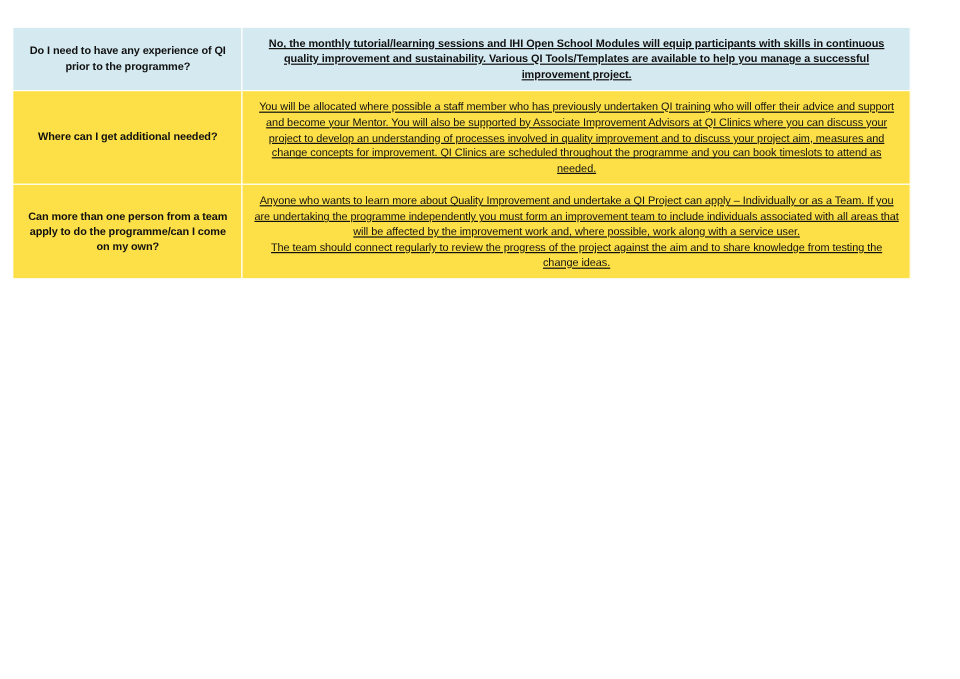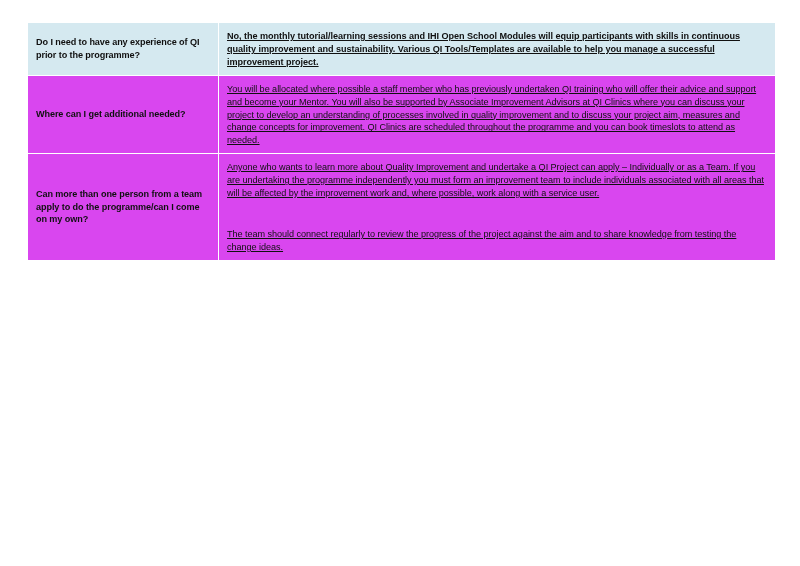--- a/index.html
+++ b/index.html
@@ -15,61 +15,62 @@
     overflow: hidden;
   }
   .page {
     position: relative;
     width: 800px;
     height: 566px;
     background: #ffffff;
   }
   .faq-table {
     position: absolute;
-    left: 27px;
+    left: 10px;
     top: 22px;
     width: 748px;
     border-collapse: collapse;
     table-layout: fixed;
+    text-align: center;
   }
   .faq-table col.col-q { width: 191px; }
   .faq-table col.col-a { width: 557px; }
 
   .faq-table td {
     vertical-align: middle;
     padding: 6px 7px 6px 8px;
     border: 1px solid #ffffff;
     font-size: 9.1px;
     line-height: 1.42;
     color: #101010;
   }
   .faq-table tr.row-light td {
     background: #d5e9f0;
   }
   .faq-table tr.row-dark td {
-    background: #d946ef;
+    background: #fde047;
   }
   td.q-cell {
     font-weight: bold;
     letter-spacing: -0.01em;
   }
   td.a-cell {
     vertical-align: top;
     padding-top: 7px;
     letter-spacing: -0.005em;
   }
   td.a-cell.a-bold {
     font-weight: bold;
   }
   .a-cell p {
     margin: 0;
     text-decoration: underline;
   }
   .a-cell p + p {
-    margin-top: 28px;
+    margin-top: 0;
   }
 </style>
 </head>
 <body>
 
 <div class="page">
   <table class="faq-table">
     <colgroup>
       <col class="col-q">
       <col class="col-a">

